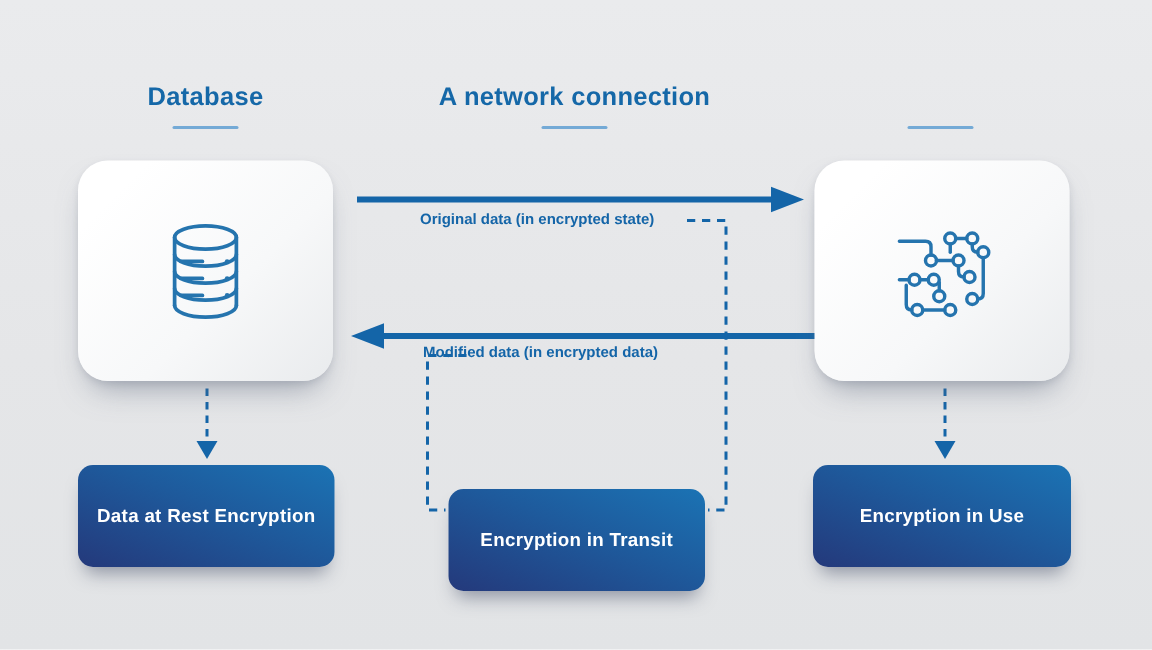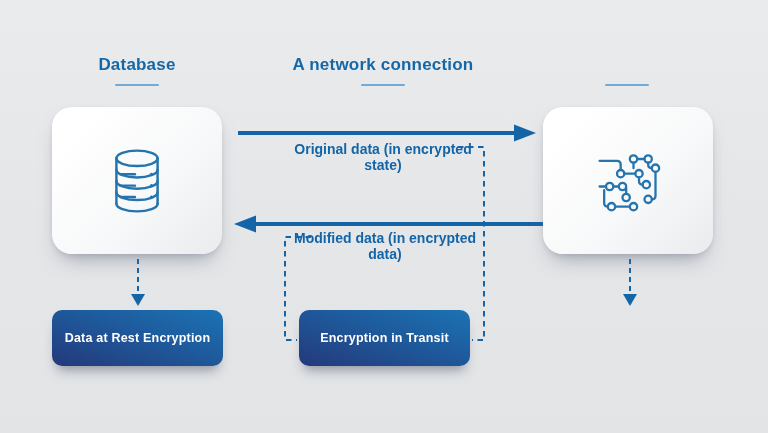--- a/index.html
+++ b/index.html
@@ -25,35 +25,35 @@
     background:linear-gradient(135deg,#FFFFFF 15%,#F7F8F9 60%,#E9EBED 100%);
     box-shadow:0 12px 20px -8px rgba(95,105,125,.55),0 2px 4px rgba(120,130,145,.18);
     display:flex;align-items:center;justify-content:center;
   }
   .card-left{left:52px;}
   .card-right{left:543px;}
   .icon-stroke{stroke:#2574AE;fill:none;stroke-width:2.4;stroke-linecap:round;stroke-linejoin:round;}
   .icon-dot{fill:#2574AE;stroke:none;}
 
   .flow-label{
-    position:absolute;width:206px;text-align:center;
-    font-size:14px;font-weight:700;color:#1465A8;
+    position:absolute;width:206px;
+    font-size:10px;font-weight:700;color:#1465A8;
   }
   .label-original{left:280px;top:141px;}
   .label-modified{left:282px;top:230px;}
 
   .pill{
-    position:absolute;top:310px;height:56px;border-radius:10px;
+    position:absolute;top:310px;height:68px;border-radius:10px;
     background:linear-gradient(to top right,#24397B 0%,#1E5A9C 55%,#1B73B4 100%);
     box-shadow:0 9px 12px -5px rgba(60,70,95,.5);
     display:flex;align-items:center;justify-content:center;
     color:#FFFFFF;font-weight:700;font-size:12.5px;letter-spacing:.2px;text-align:center;
   }
   .pill-left{left:52px;width:171px;}
-  .pill-mid{left:299px;width:171px;}
+  .pill-mid{left:299px;width:171px;margin-top:16px;}
   .pill-right{left:542px;width:172px;}
 
   .stroke-main{stroke:#1465A8;}
 </style>
 </head>
 <body>
 
 <div class="canvas">
 
   <svg class="overlay" viewBox="0 0 768 433">
@@ -138,14 +138,15 @@
         <circle cx="34" cy="54" r="4"></circle>
       </g>
     </svg>
   </div>
 
   <div class="flow-label label-original">Original data (in encrypted state)</div>
   <div class="flow-label label-modified">Modified data (in encrypted data)</div>
 
   <div class="pill pill-left">Data at Rest Encryption</div>
   <div class="pill pill-mid">Encryption in Transit</div>
+  <div class="pill pill-right">Encryption in Use</div>
 
 </div>
 
 </body></html>

